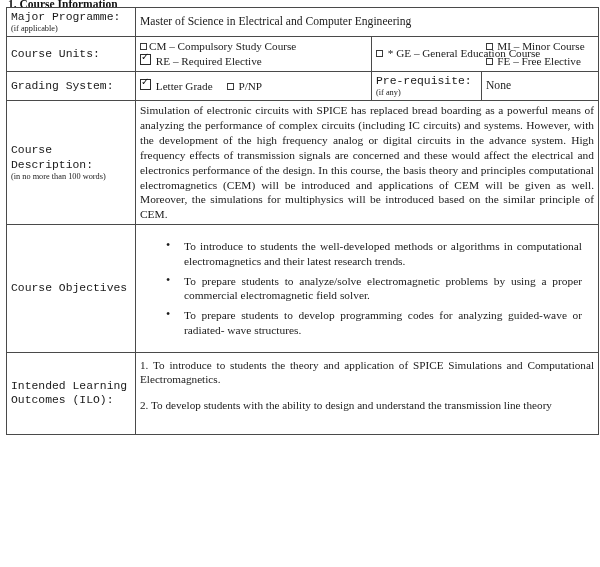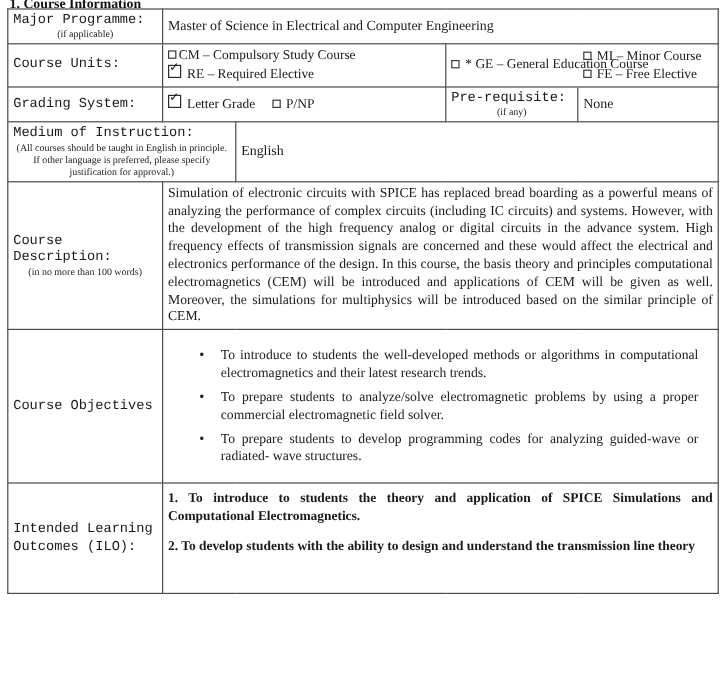--- a/index.html
+++ b/index.html
@@ -49,21 +49,20 @@
   }
   .lbl {
     font-size: 11.4px;
     line-height: 1.18;
     font-family: Liberation Mono, monospace;
   }
   .sub {
     font-size: 8.3px;
     line-height: 1.2;
     display: block;
-    text-align: center;
   }
   .val {
     font-size: 11.6px;
   }
   .top-align { vertical-align: top; }
   .mid-align { vertical-align: middle; }
 
   
   .cbox {
     display: inline-block;
@@ -210,29 +209,20 @@
       </td>
       <td class="top-align">
         <span class="lbl">Pre-requisite:</span>
         <span class="sub">(if any)</span>
       </td>
       <td class="mid-align">
         <span class="val">None</span>
       </td>
     </tr>
 
-    <tr>
-      <td colspan="2" class="top-align">
-        <span class="lbl">Medium of Instruction:</span>
-        <span class="sub">(All courses should be taught in English in principle.  If other language is preferred, please specify justification for approval.)</span>
-      </td>
-      <td colspan="3" class="mid-align">
-        <span class="val">English</span>
-      </td>
-    </tr>
 
     <tr>
       <td class="mid-align">
         <span class="lbl">Course Description:</span>
         <span class="sub">(in no more than 100 words)</span>
       </td>
       <td colspan="4" class="top-align">
         <div class="justify">Simulation of electronic circuits with SPICE has replaced bread boarding as a powerful means of analyzing the performance of complex circuits (including IC circuits) and systems. However, with the development of the high frequency analog or digital circuits in the advance system. High frequency effects of transmission signals are concerned and these would affect the electrical and electronics performance of the design. In this course, the basis theory and principles computational electromagnetics (CEM) will be introduced and applications of CEM will be given as well. Moreover, the simulations for multiphysics will be introduced based on the similar principle of CEM.</div>
       </td>
     </tr>
@@ -247,21 +237,21 @@
           <li>To prepare students to analyze/solve electromagnetic problems by using a proper commercial electromagnetic field solver.</li>
           <li>To prepare students to develop programming codes for analyzing guided-wave or radiated- wave structures.</li>
         </ul>
       </td>
     </tr>
 
     <tr>
       <td class="mid-align">
         <span class="lbl">Intended Learning Outcomes (ILO):</span>
       </td>
-      <td colspan="4" class="top-align" style="padding-top:5px;padding-bottom:32px;font-weight:bold;">
+      <td colspan="4" class="top-align" style="padding-top:5px;padding-bottom:22px;">
         <p class="ilo-p">1. To introduce to students the theory and application of SPICE Simulations and Computational Electromagnetics.</p>
         <div class="ilo-gap"></div>
         <p class="ilo-p">2. To develop students with the ability to design and understand the transmission line theory</p>
       </td>
     </tr>
 
   </tbody>
     </table>
 </div>
 

